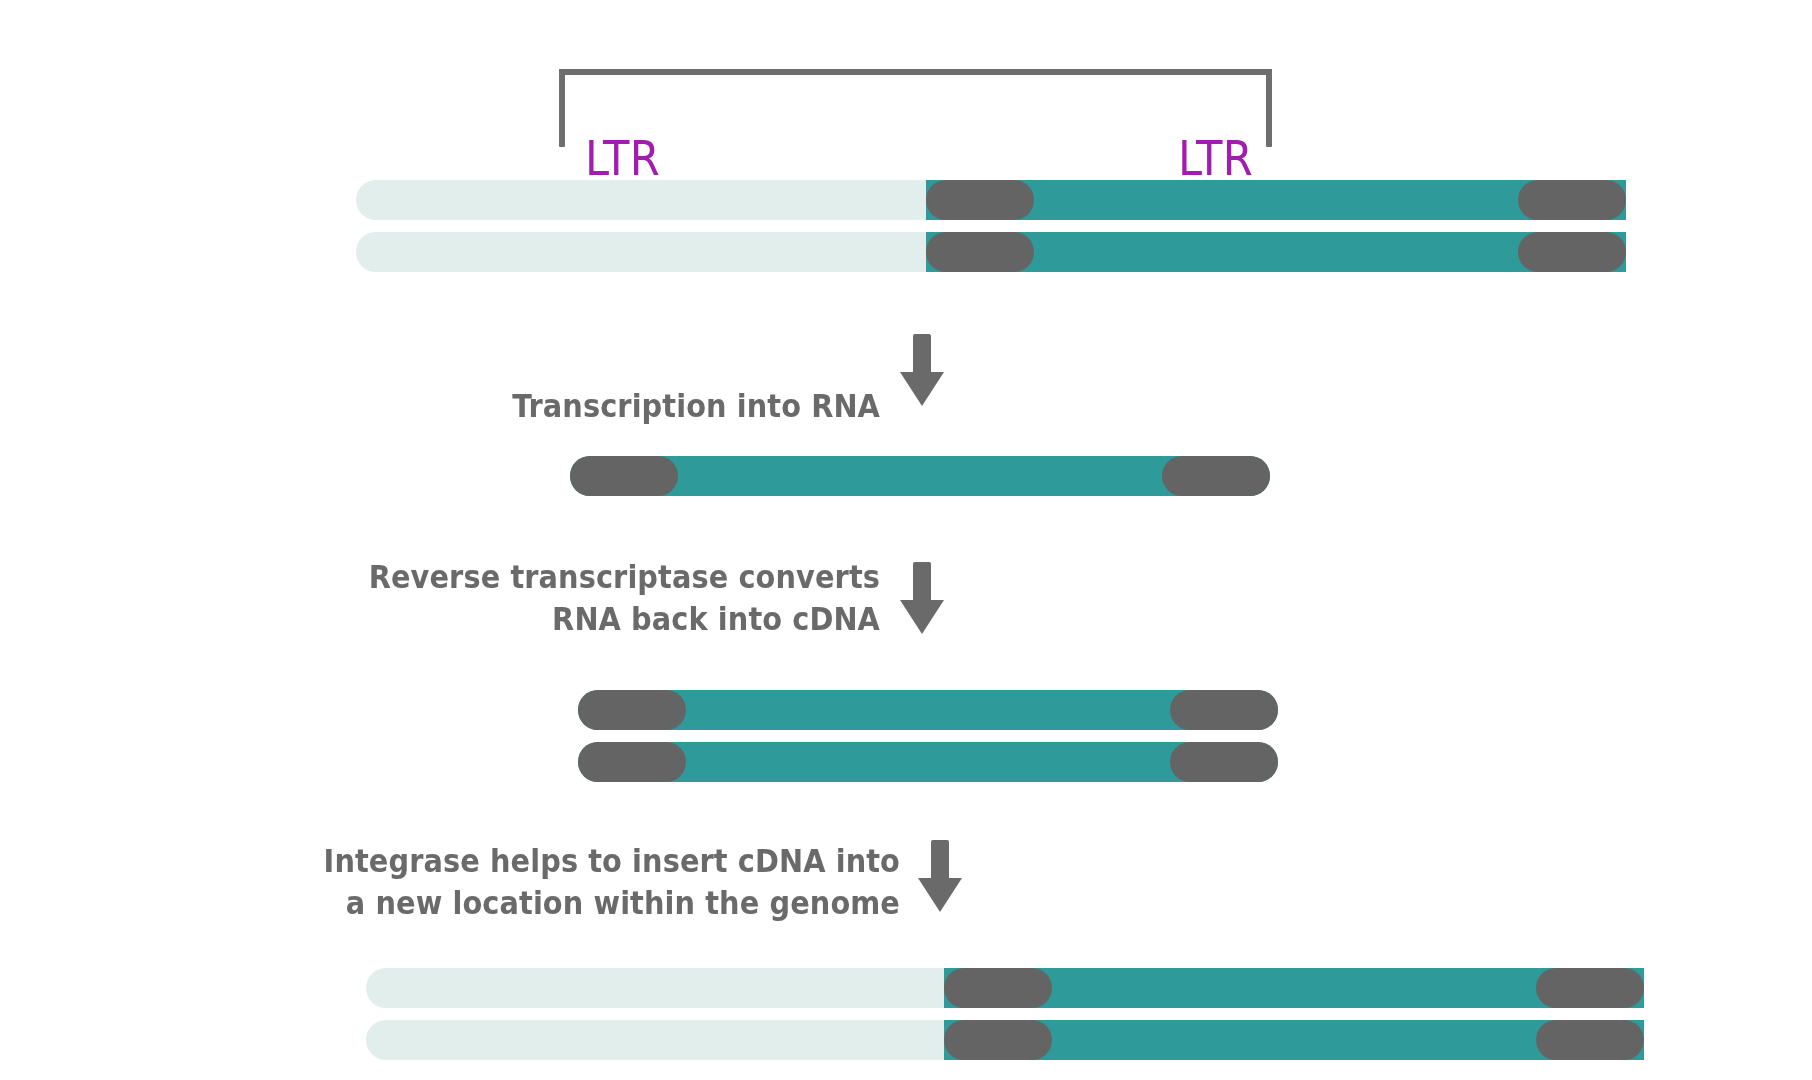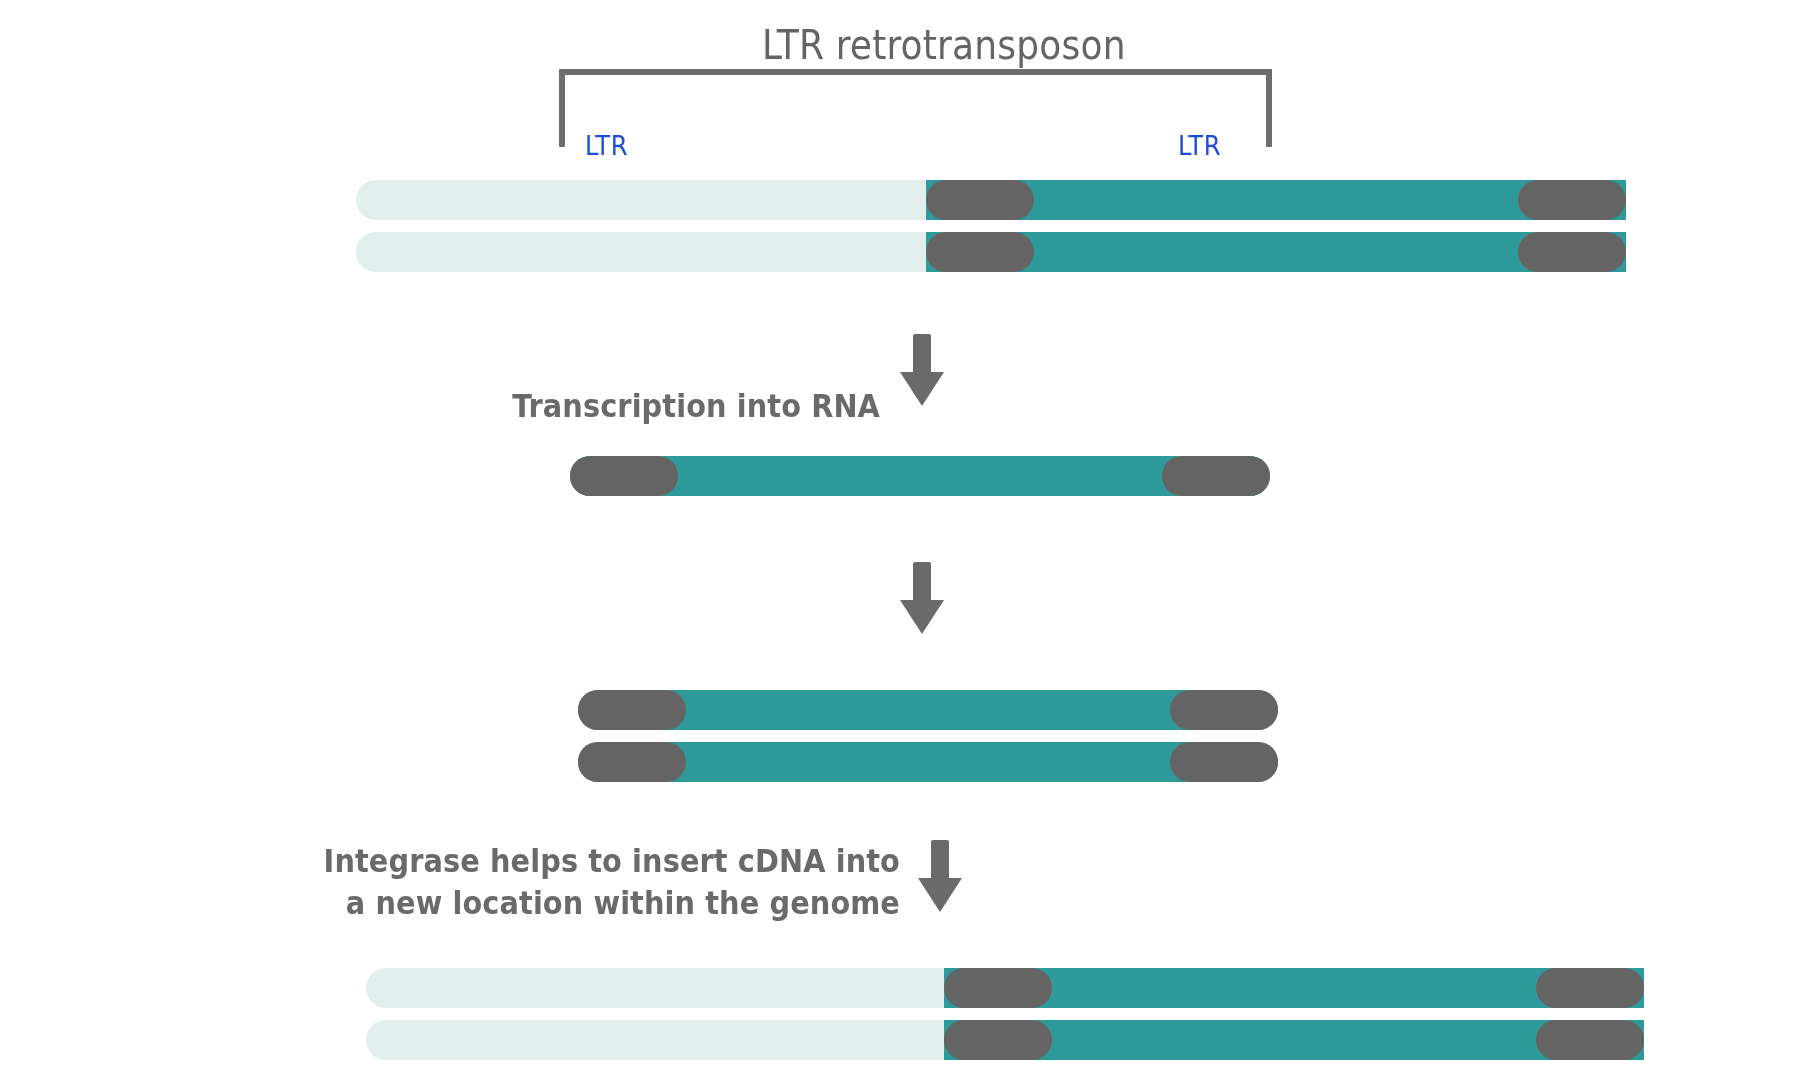--- a/index.html
+++ b/index.html
@@ -29,22 +29,22 @@
     color: #646464;
     font-size: 40px;
     font-weight: 400;
     letter-spacing: 0.2px;
     white-space: nowrap;
     font-stretch: condensed;
   }
 
   .ltr-label {
     position: absolute;
-    color: #1d4ed8;
-    font-size: 27px;
+    color: #a21caf;
+    font-size: 48px;
     font-weight: 400;
     white-space: nowrap;
     letter-spacing: 0.5px;
     font-stretch: condensed;
   }
 
   .step-label {
     position: absolute;
     color: #6a6a6a;
     font-size: 32px;
@@ -132,21 +132,20 @@
     border-left: 22px solid transparent;
     border-right: 22px solid transparent;
     border-top: 34px solid #6a6a6a;
   }
 </style>
 </head>
 <body style="background: rgb(255, 255, 255);">
 
 <div id="stage">
 
-  <div class="title" style="left:762px; top:22px;">LTR retrotransposon</div>
 
   <div class="bracket" style="left:559px; top:69px; width:713px; height:78px;">
     <div class="bar"></div>
     <div class="leg left" style="height:78px;"></div>
     <div class="leg right" style="height:78px;"></div>
   </div>
 
   <div class="ltr-label" style="left:585px; top:130px;">LTR</div>
   <div class="ltr-label" style="left:1178px; top:130px;">LTR</div>
 
@@ -169,20 +168,22 @@
     <div class="shaft" style="height:42px;"></div>
     <div class="head"></div>
   </div>
 
   <div class="strand" style="left:570px; top:456px; width:700px;">
     <div class="body-seg rounded" style="left: 0px; width: 700px; background: rgb(47, 154, 154);"></div>
     <div class="ltr-cap" style="left: 0px; width: 108px; background: rgb(100, 100, 100);"></div>
     <div class="ltr-cap" style="left: 592px; width: 108px; background: rgb(100, 100, 100);"></div>
   </div>
 
+  <div class="step-label" style="left: 260px; top: 556px; width: 620px; color: rgb(106, 106, 106);">Reverse transcriptase converts
+RNA back into cDNA</div>
   <div class="arrow" style="left:900px; top:562px; height:72px;">
     <div class="shaft" style="height:42px;"></div>
     <div class="head"></div>
   </div>
 
   <div class="strand" style="left:578px; top:690px; width:700px;">
     <div class="body-seg rounded" style="left: 0px; width: 700px; background: rgb(47, 154, 154);"></div>
     <div class="ltr-cap" style="left: 0px; width: 108px; background: rgb(100, 100, 100);"></div>
     <div class="ltr-cap" style="left: 592px; width: 108px; background: rgb(100, 100, 100);"></div>
   </div>

